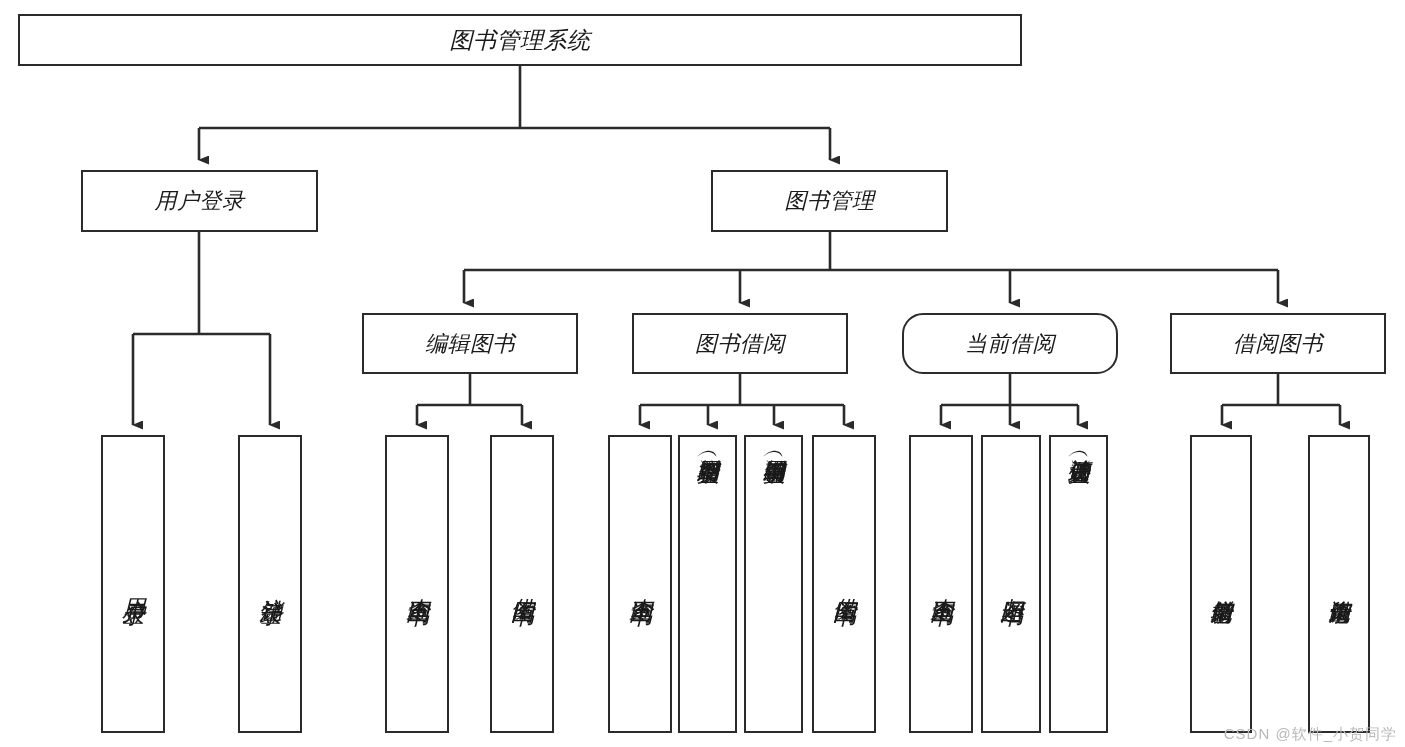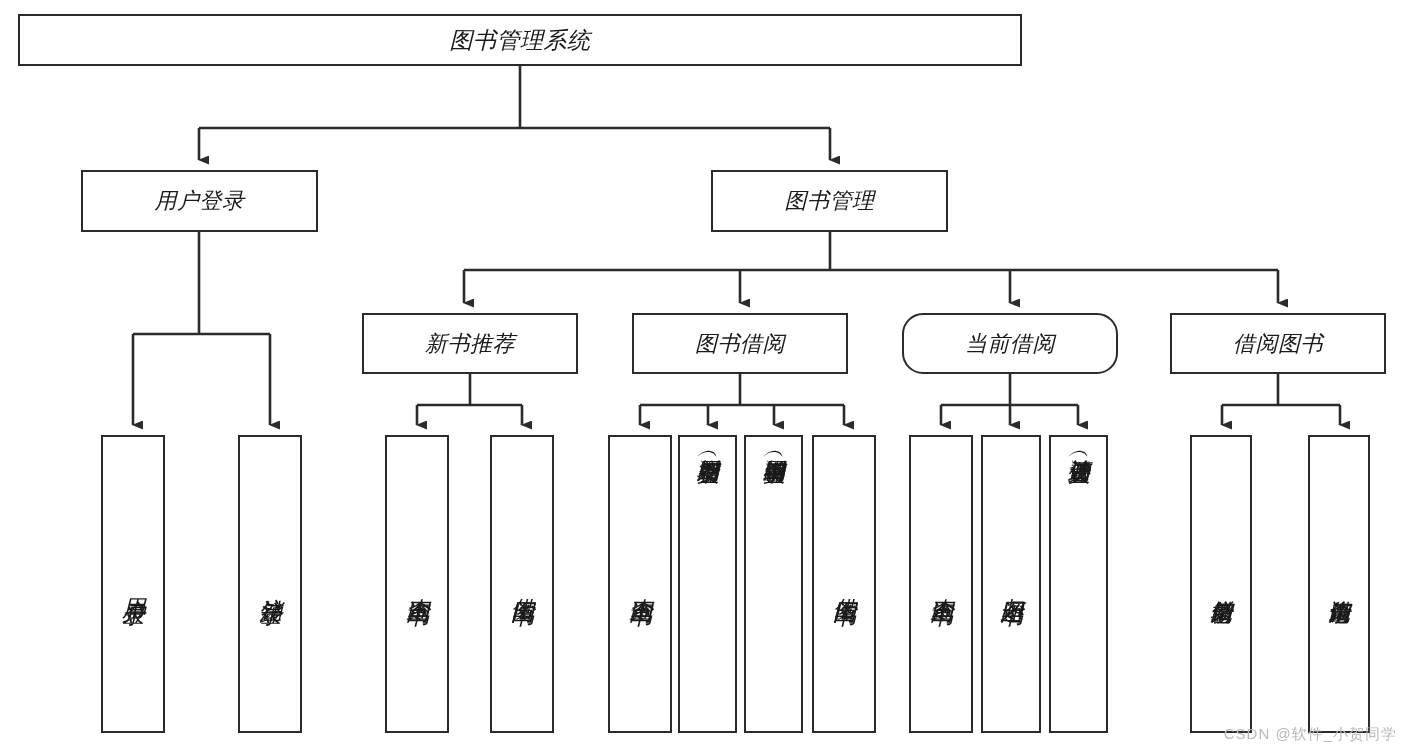--- a/index.html
+++ b/index.html
@@ -144,21 +144,21 @@
   </div>
 
   <div class="node horizontal" style="left:81px; top:170px; width:237px; height:62px;">
     <span class="node-label">用户登录</span>
   </div>
   <div class="node horizontal" style="left:711px; top:170px; width:237px; height:62px;">
     <span class="node-label">图书管理</span>
   </div>
 
   <div class="node horizontal" style="left:362px; top:313px; width:216px; height:61px;">
-    <span class="node-label">新书推荐</span>
+    <span class="node-label">编辑图书</span>
   </div>
   <div class="node horizontal" style="left:632px; top:313px; width:216px; height:61px;">
     <span class="node-label">图书借阅</span>
   </div>
   <div class="node horizontal" style="left:902px; top:313px; width:216px; height:61px;border-radius:21px;">
     <span class="node-label">当前借阅</span>
   </div>
   <div class="node horizontal" style="left:1170px; top:313px; width:216px; height:61px;">
     <span class="node-label">借阅图书</span>
   </div>

